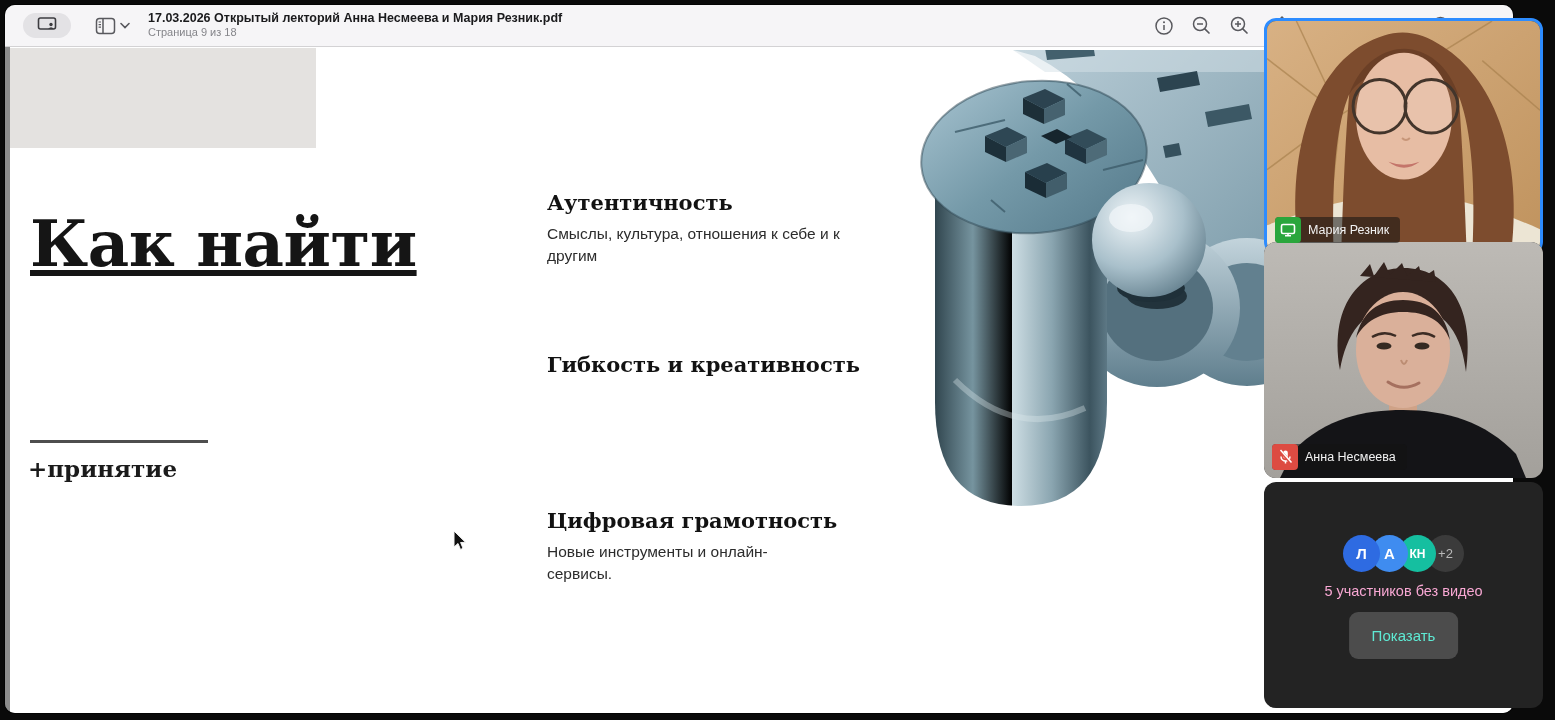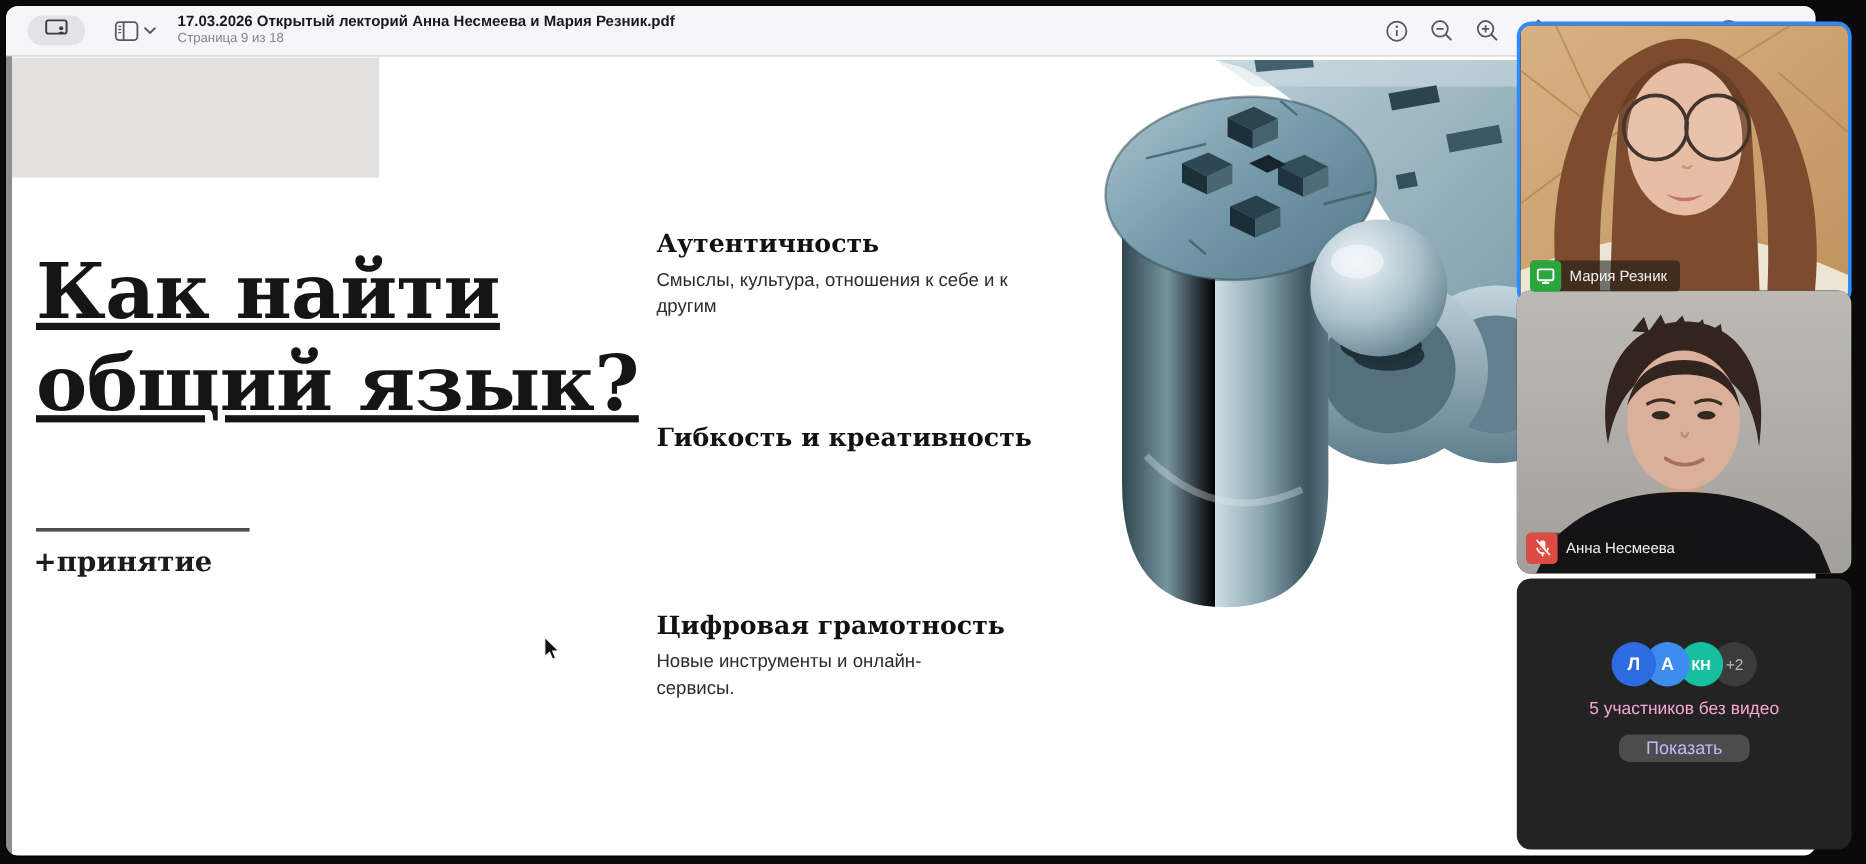--- a/index.html
+++ b/index.html
@@ -50,21 +50,21 @@
   .badge.red { background:#dd4b42; }
   .nametag .nm { font-size:12.5px; color:#f2f2f2; white-space:nowrap; }
 
   .hidden-panel { position:absolute; left:1264px; top:482px; width:279px; height:226px; background:#232323; border-radius:12px; }
   .avatar-row { position:absolute; left:0; right:0; top:53px; display:flex; justify-content:center; }
   .avatar { width:37px; height:37px; border-radius:50%; display:flex; align-items:center; justify-content:center; color:#fff; font-weight:bold; font-size:15px; }
   .avatar + .avatar { margin-left:-9px; }
   .avatar.small-text { font-size:12px; }
   .avatar.overflow { background:#3b3b3b; color:#b8b8b8; font-size:13px; font-weight:normal; }
   .hidden-label { position:absolute; left:0; right:0; top:101px; text-align:center; font-size:14.5px; color:#f9a8d4; }
-  .show-btn { position:absolute; left:50%; transform:translateX(-50%); top:130px; background:#4c4c4c; border:none; border-radius:9px; padding:3px 23px; font-size:15px; color:#c4b5fd; font-family:"Liberation Sans", sans-serif; cursor:pointer; }
+  .show-btn { position:absolute; left:50%; transform:translateX(-50%); top:130px; background:#4c4c4c; border:none; border-radius:9px; padding:15px 23px; font-size:15px; color:#5eead4; font-family:"Liberation Sans", sans-serif; cursor:pointer; }
 </style>
 </head>
 <body>
 
 <div class="stage">
 
   <div class="pwin">
 
     <div class="toolbar">
 
@@ -169,21 +169,20 @@
 
     </div>
 
     <div class="gutter"></div>
 
     <div class="page">
       <div class="corner-rect"></div>
 
       <div class="slide-heading">
         <div>Как найти</div>
-        <div>общий язык?</div>
       </div>
 
       <div class="rule"></div>
       <div class="plus-note">+принятие</div>
 
       <div class="sec sec-title" style="top:143px;">Аутентичность</div>
       <div class="sec-body" style="top:176px; width:306px;">Смыслы, культура, отношения к себе и к другим</div>
 
       <div class="sec sec-title" style="top:305px;">Гибкость и креативность</div>
 

